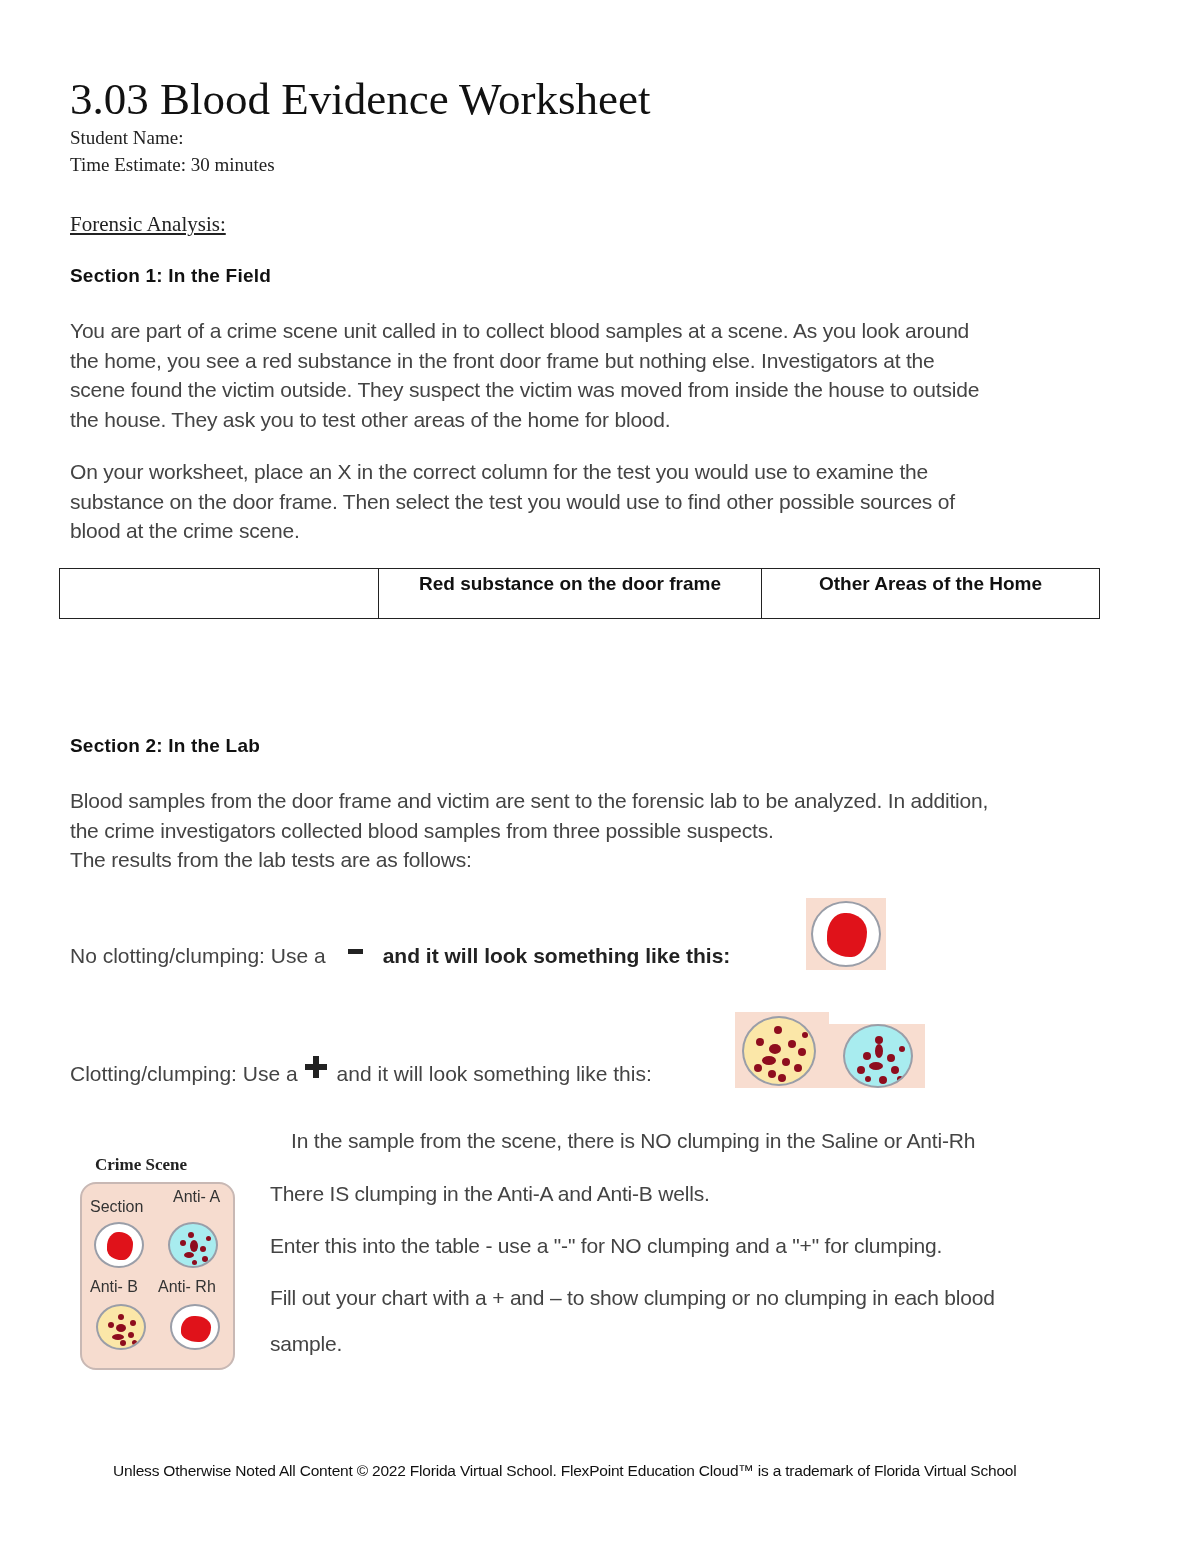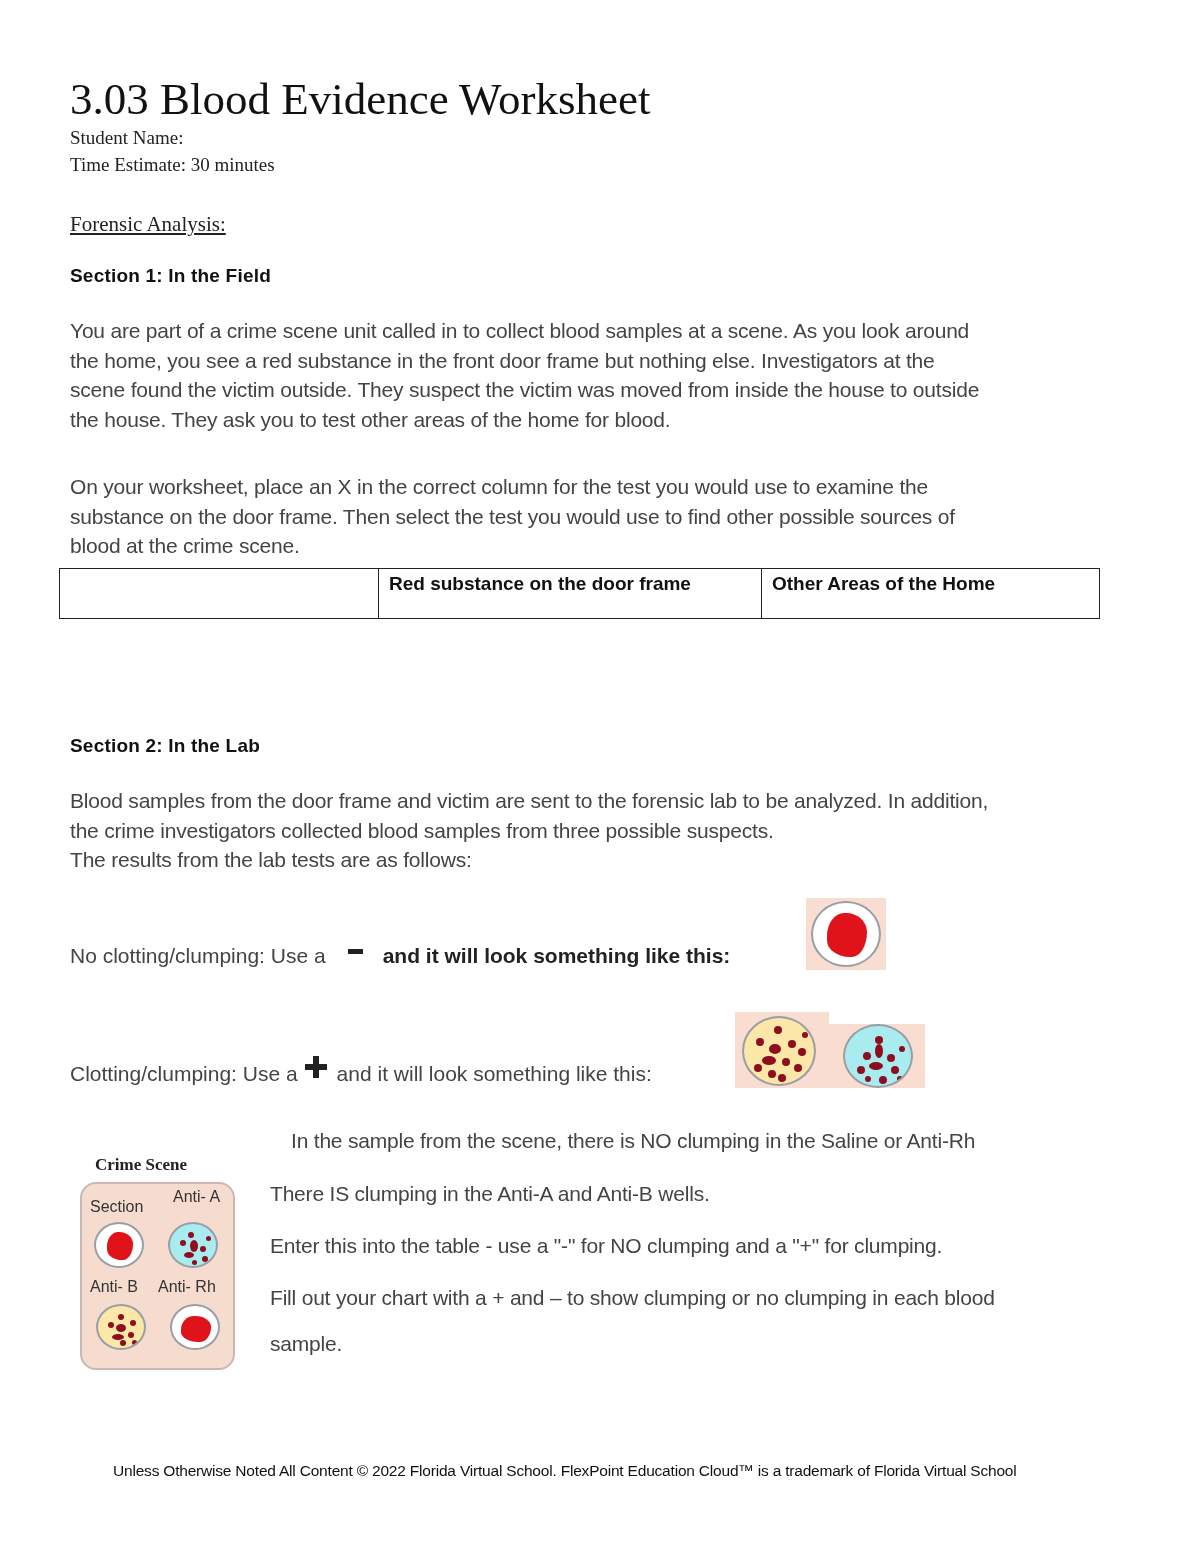--- a/index.html
+++ b/index.html
@@ -10,21 +10,21 @@
 
     .title { left: 70px; top: 72px; font-size: 45px; line-height: 54px; color: #111; }
     .meta { left: 70px; font-size: 19px; color: #222; }
     .forensic { left: 70px; top: 212px; font-size: 21px; text-decoration: underline; color: #222; }
 
     .section-h { left: 70px; font-size: 19px; font-weight: bold; color: #111; letter-spacing: 0.2px; }
     .para { left: 70px; width: 1060px; font-size: 21px; line-height: 29.5px; color: #444; letter-spacing: -0.2px; }
 
     table.grid { position: absolute; left: 59px; top: 568px; width: 1041px; border-collapse: collapse; }
     table.grid td { border: 1.5px solid #222; height: 41px; vertical-align: top; padding: 4px 10px; font-size: 19px; font-family: "Liberation Sans", "DejaVu Sans", sans-serif; }
-    table.grid td.h { font-weight: bold; color: #111; }
+    table.grid td.h { font-weight: bold; color: #111; text-align: center; }
     table.grid td.x { color: #555; font-weight: normal; }
     td.c0 { width: 298px; } td.c1 { width: 362px; }
 
     .line-row { left: 70px; font-size: 21px; color: #444; display: flex; align-items: flex-end; }
     .bold-inline { font-weight: bold; color: #222; }
     .sym-minus { display: inline-block; width: 15px; height: 5px; background: #222; margin: 0 0 14px 0; }
     .sym-plus { position: relative; display: inline-block; width: 22px; height: 22px; margin-bottom: 8px; }
     .sym-plus:before, .sym-plus:after { content: ""; position: absolute; background: #222; }
     .sym-plus:before { left: 8px; top: 0; width: 6px; height: 22px; }
     .sym-plus:after { left: 0; top: 8px; width: 22px; height: 6px; }
@@ -52,21 +52,21 @@
 
 <div class="abs section-h sans" style="top:265px;">Section 1: In the Field</div>
 
 <div class="abs para sans" style="top:316px;">
   <div>You are part of a crime scene unit called in to collect blood samples at a scene. As you look around</div>
   <div>the home, you see a red substance in the front door frame but nothing else. Investigators at the</div>
   <div>scene found the victim outside. They suspect the victim was moved from inside the house to outside</div>
   <div>the house. They ask you to test other areas of the home for blood.</div>
 </div>
 
-<div class="abs para sans" style="top:472px;">
+<div class="abs para sans" style="top:457px;">
   <div>On your worksheet, place an X in the correct column for the test you would use to examine the</div>
   <div>substance on the door frame. Then select the test you would use to find other possible sources of</div>
   <div>blood at the crime scene.</div>
 </div>
 
 <table class="grid">
   <tbody>
       <tr>
     <td class="c0 h"></td>
     <td class="c1 h">Red substance on the door frame</td>

